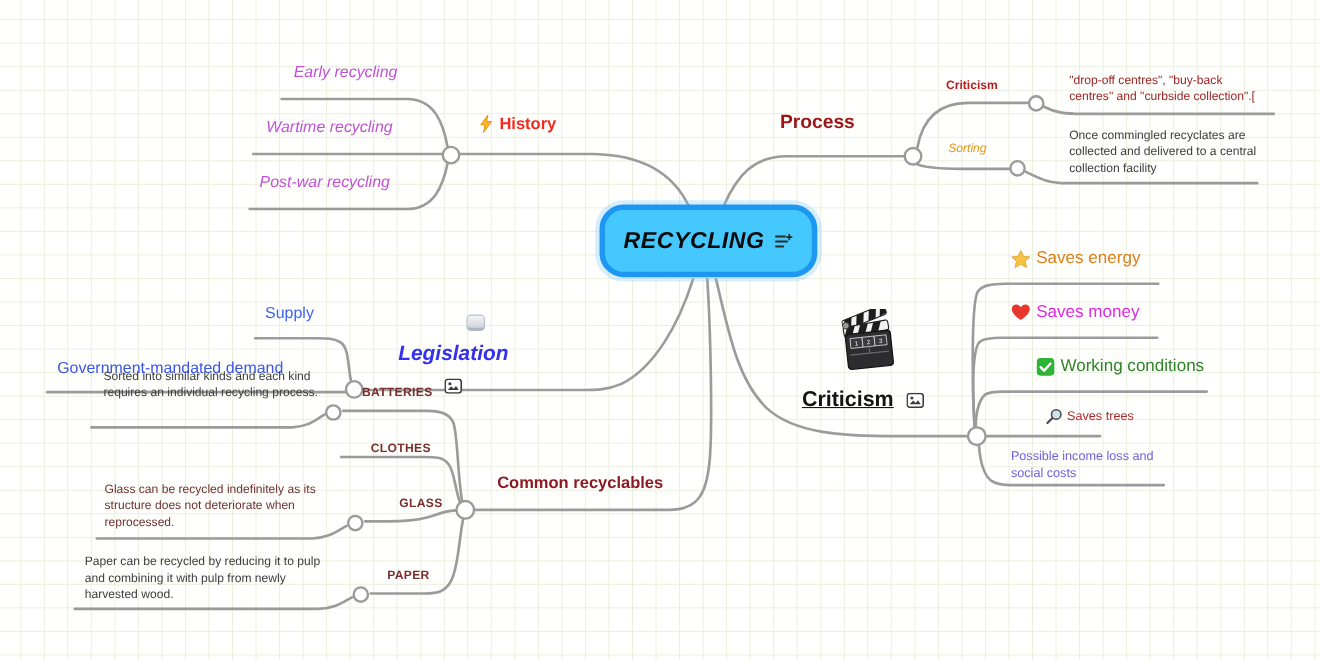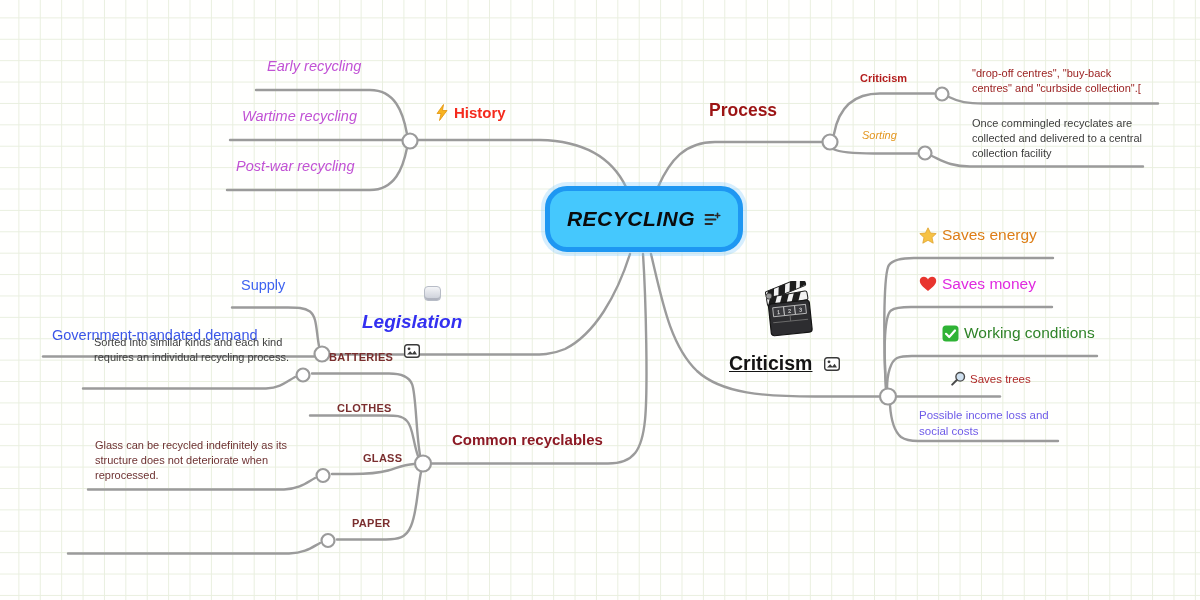--- a/index.html
+++ b/index.html
@@ -192,20 +192,23 @@
     <span>CLOTHES</span>
   </div>
   <div class="lbl item-l b" style="left:351px;top:452px;margin-left:12px;">
     <span>GLASS</span>
   </div>
   <div class="note glass-note">
     <span>Glass can be recycled indefinitely as its structure does not deteriorate when reprocessed.</span>
   </div>
   <div class="lbl item-l b" style="left:352px;top:517px;">
     <span>PAPER</span>
+  </div>
+  <div class="note paper-note">
+    <span>Paper can be recycled by reducing it to pulp and combining it with pulp from newly harvested wood.</span>
   </div>
 
   <div class="clapper">
     <svg width="50" height="58" viewBox="0 0 50 58">
       <g transform="rotate(-6 25 29)">
         <g transform="rotate(-16 8 12)">
           <rect x="3" y="7" width="41" height="9" rx="2" fill="#f2f2f2" stroke="#1d1d1d" stroke-width="1"></rect>
           <path d="M6 7 L13 7 L9 16 L2 16 Z" fill="#1d1d1d"></path>
           <path d="M18 7 L25 7 L21 16 L14 16 Z" fill="#1d1d1d"></path>
           <path d="M30 7 L37 7 L33 16 L26 16 Z" fill="#1d1d1d"></path>

